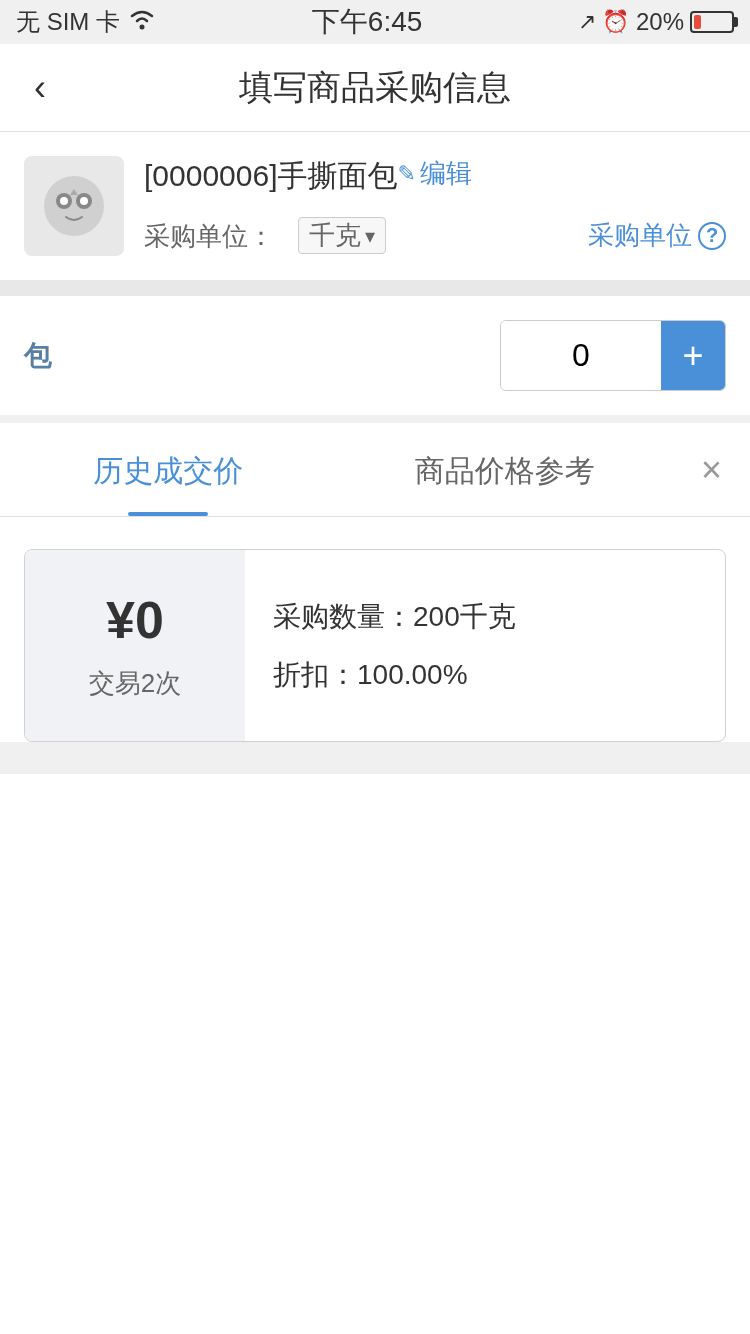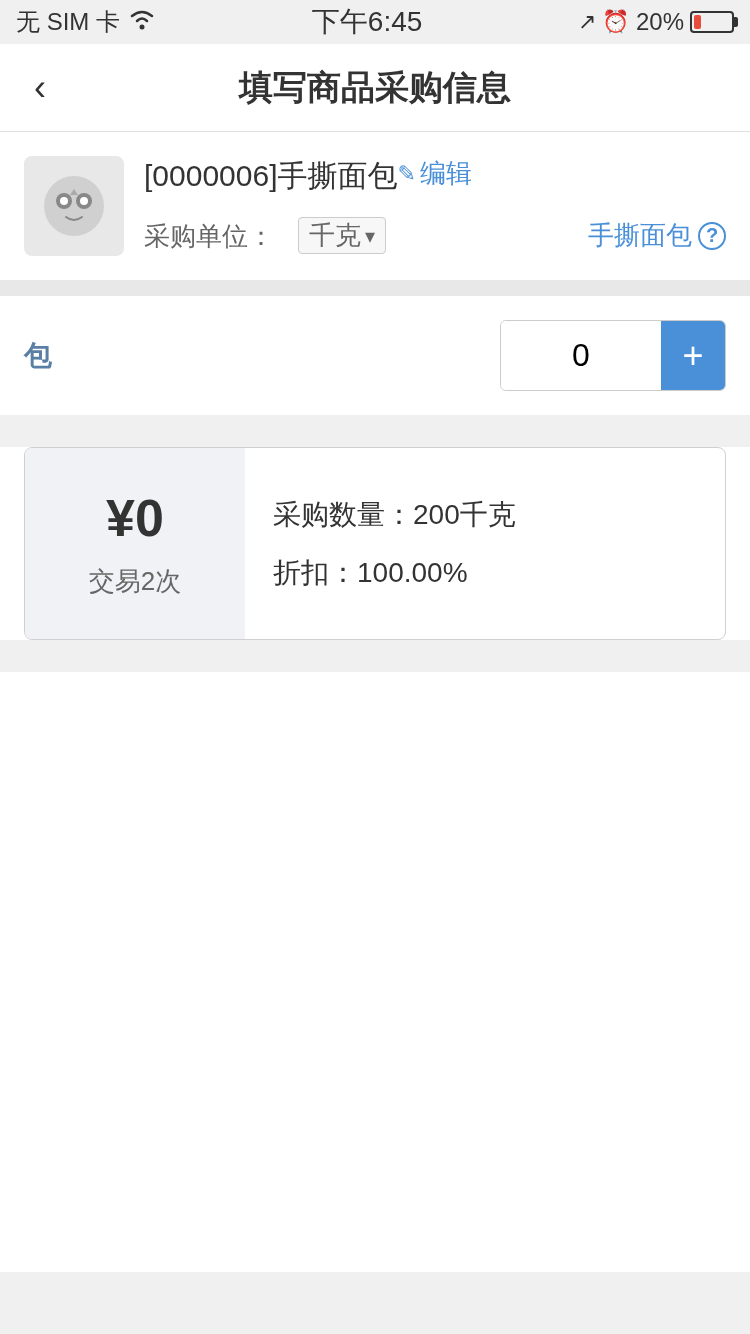--- a/index.html
+++ b/index.html
@@ -84,21 +84,21 @@
       font-size: 36px;
       color: #333;
       cursor: pointer;
       padding: 10px;
     }
     .nav-title {
       position: absolute;
       left: 50%;
       transform: translateX(-50%);
       font-size: 34px;
-      font-weight: 700;
+      font-weight: 400;
       color: #333;
     }
 
     
     .product-section {
       background: #fff;
       margin-top: 0;
       padding: 24px 24px 24px 24px;
       display: flex;
       align-items: flex-start;
@@ -385,40 +385,51 @@
     </div>
     <div class="product-unit-row">
       <div class="unit-label">
         <span>采购单位：</span>
         <div class="unit-select">
           <span>千克</span>
           <span style="font-size:20px; color:#666;">▾</span>
         </div>
       </div>
       <div class="price-ref">
-        <span>手撕面包</span>
+        <span>采购单位</span>
         <div class="help-circle">?</div>
       </div>
     </div>
   </div>
 </div>
 
 <div class="section-divider"></div>
 
 <div class="quantity-row">
   <div class="unit-pkg-label">
     <span class="pkg-icon">包</span>
   </div>
   <div class="qty-control">
     <input class="qty-input" type="text" value="0" style="">
     <button class="qty-plus">+</button>
   </div>
 </div>
 
 <div class="tabs-section">
+  <div class="tabs-header">
+    <div class="tab-item active">
+      <span>历史成交价</span>
+    </div>
+    <div class="tab-item">
+      <span>商品价格参考</span>
+    </div>
+    <div class="tab-close">
+      <span>×</span>
+    </div>
+  </div>
 
   <div class="history-card">
     <div class="history-left">
       <div class="price-big">¥0</div>
       <div class="trade-count">交易2次</div>
     </div>
     <div class="history-right">
       <div class="detail-row">
         <span>采购数量：</span><span>200千克</span>
       </div>

